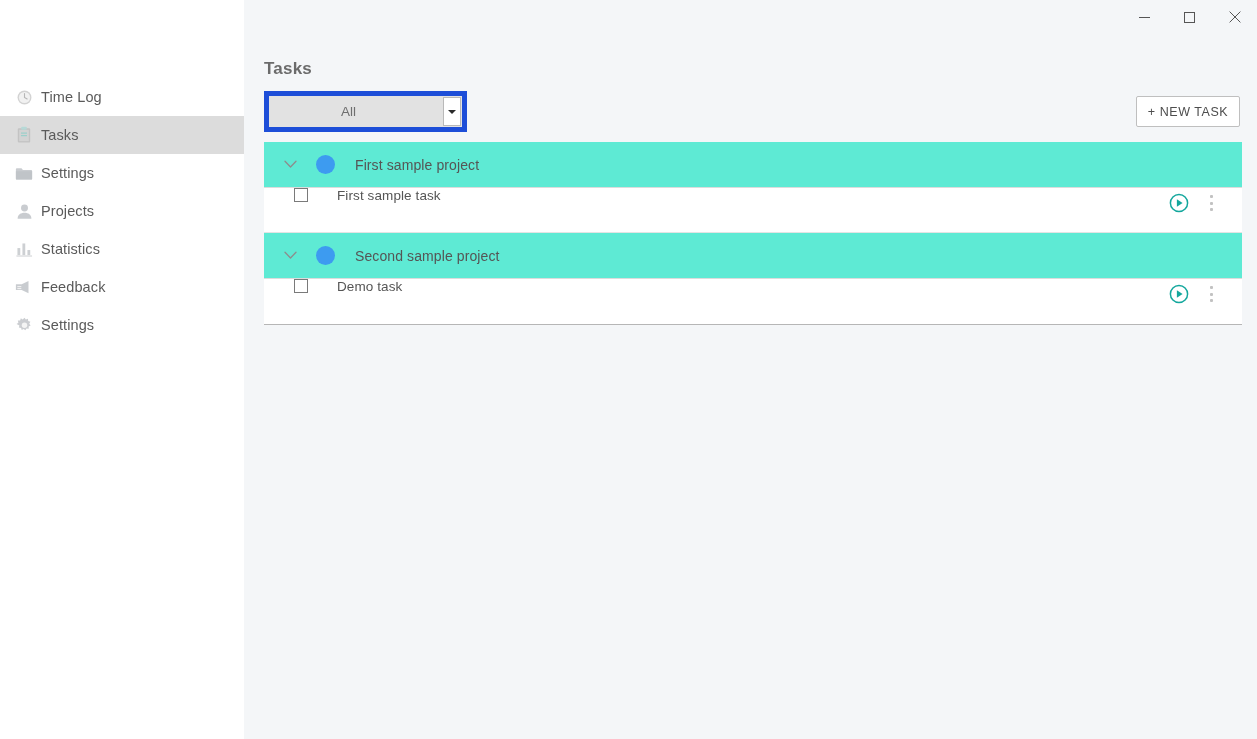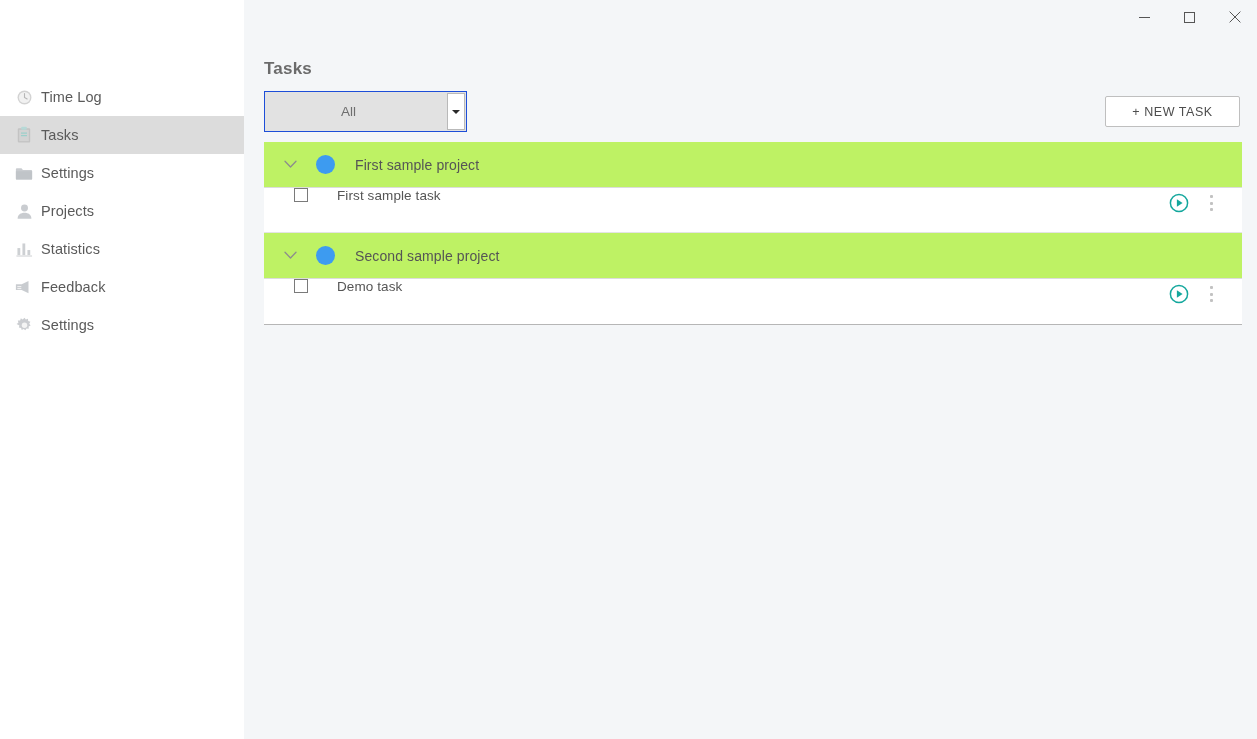--- a/index.html
+++ b/index.html
@@ -92,21 +92,21 @@
   }
 
   
   .filter-select {
     position: absolute;
     left: 20px;
     top: 91px;
     width: 203px;
     height: 41px;
     background: #e2e2e2;
-    border: 1px solid #1d4ed8;
+    border: 5px solid #1d4ed8;
     display: flex;
     align-items: center;
     cursor: default;
   }
   .filter-value {
     flex: 1;
     text-align: center;
     font-size: 13.5px;
     color: #6e6e6e;
     padding-right: 34px;
@@ -128,21 +128,21 @@
     border-left: 4px solid transparent;
     border-right: 4px solid transparent;
     border-top: 4px solid #2a2a2a;
   }
 
   
   .new-task-btn {
     position: absolute;
     right: 17px;
     top: 96px;
-    width: 135px;
+    width: 104px;
     height: 31px;
     background: #ffffff;
     border: 1px solid #bfbfbf;
     border-radius: 2px;
     font-family: "Liberation Sans", sans-serif;
     font-size: 12.5px;
     color: #4d4d4d;
     letter-spacing: 0.55px;
     cursor: default;
   }
@@ -155,21 +155,21 @@
     width: 978px;
     background: #ffffff;
     border-bottom: 1px solid #b6b6b6;
   }
 
   .project-row {
     height: 46px;
     display: flex;
     align-items: center;
     border-bottom: 1px solid #dcdcdc;
-    background: #bef264;
+    background: #5eead4;
   }
   .chev {
     width: 52px;
     min-width: 52px;
     display: flex;
     align-items: center;
     justify-content: center;
   }
   .proj-dot {
     width: 19px;

